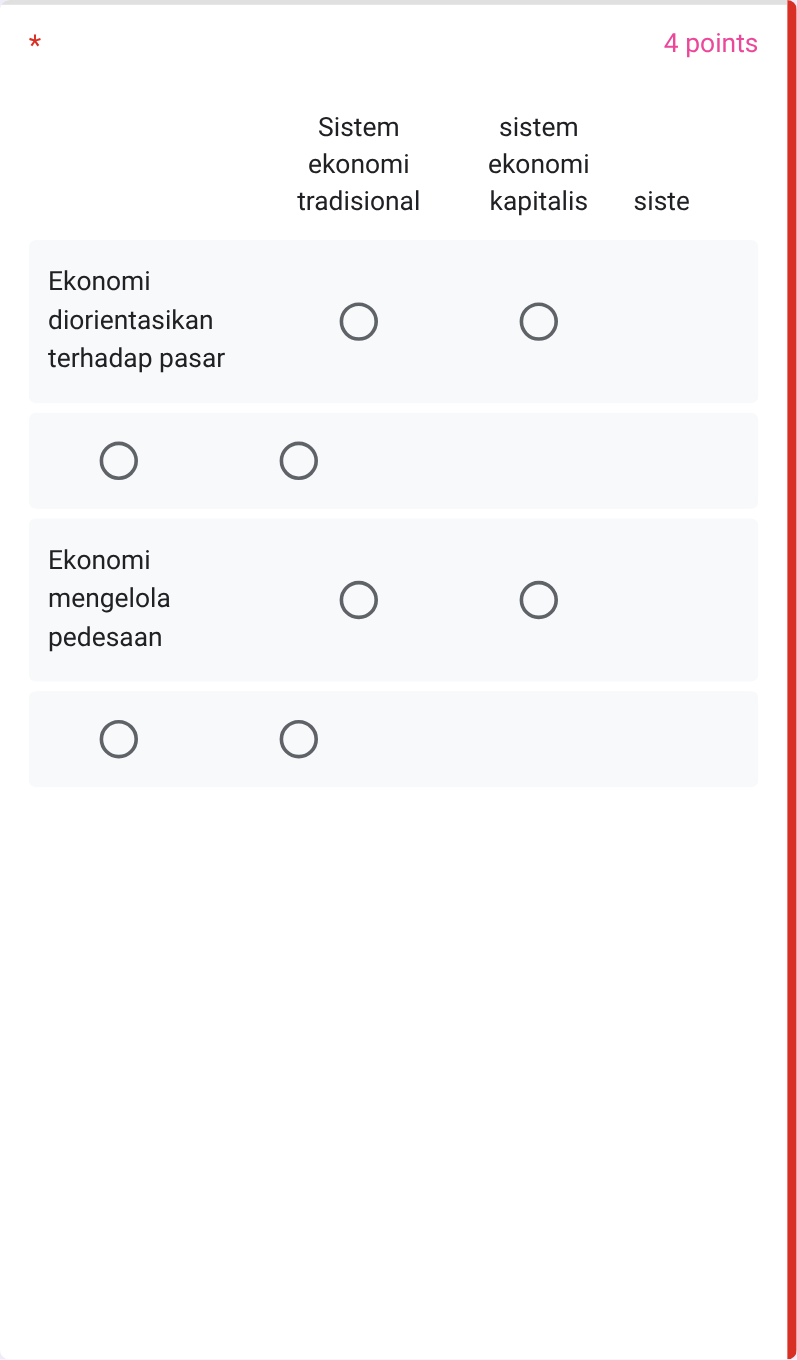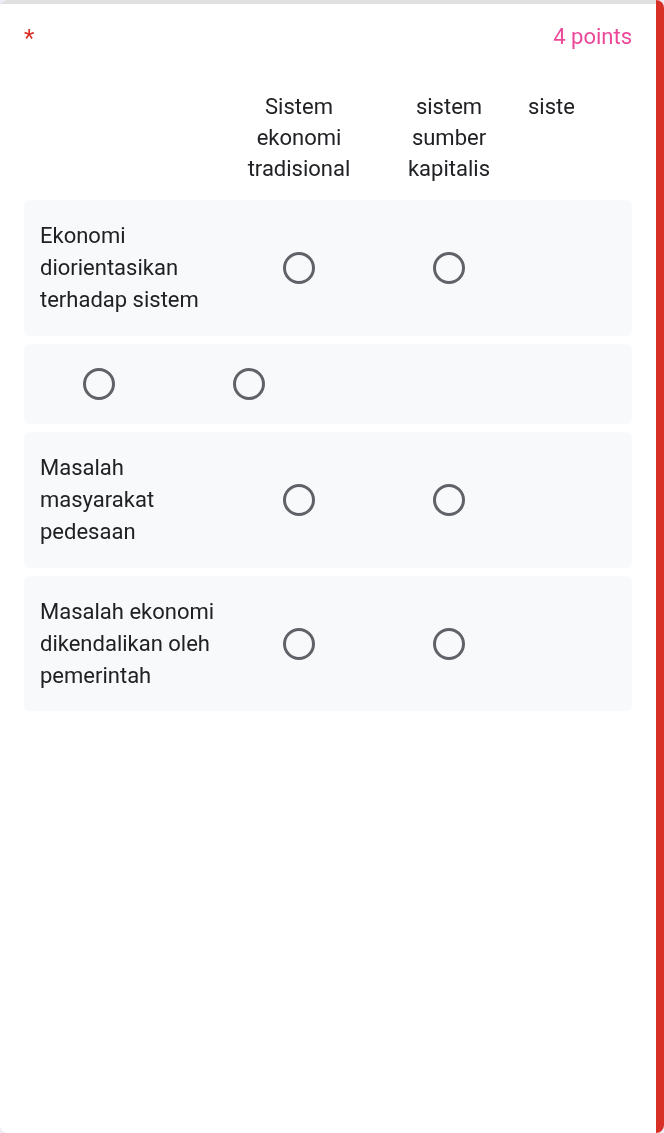--- a/index.html
+++ b/index.html
@@ -43,20 +43,21 @@
       font-size: 22px;
       font-weight: 400;
     }
     .grid-wrapper {
       position: relative;
       overflow: hidden;
     }
     .grid-head {
       display: flex;
       margin-bottom: 16px;
+      align-items: flex-end;
     }
     .row-label-spacer {
       width: 200px;
       flex-shrink: 0;
     }
     .col-header {
       width: 150px;
       flex-shrink: 0;
       text-align: center;
       font-size: 22px;
@@ -114,58 +115,57 @@
 <div class="form-card">
   <div class="header-row">
     <span class="required-star">*</span>
     <span class="points">4 points</span>
   </div>
 
   <div class="grid-wrapper">
     <div class="grid-head">
       <div class="row-label-spacer"></div>
       <div class="col-header">Sistem ekonomi tradisional</div>
-      <div class="col-header">sistem sumber kapitalis</div>
+      <div class="col-header">sistem ekonomi kapitalis</div>
       <div class="col-header partial">sistem ekonomi sosialis</div>
     </div>
 
     <div class="grid-row">
-      <div class="row-label">Ekonomi diorientasikan terhadap sistem</div>
+      <div class="row-label">Ekonomi diorientasikan terhadap pasar</div>
       <div class="radio-cell">
         <div class="radio-circle"></div>
       </div>
       <div class="radio-cell">
         <div class="radio-circle"></div>
       </div>
       <div class="radio-cell partial"></div>
     </div>
 
     <div class="grid-row">
       <div class="radio-cell">
         <div class="radio-circle"></div>
       </div>
       <div class="radio-cell">
         <div class="radio-circle"></div>
       </div>
       <div class="radio-cell partial"></div>
     </div>
 
     <div class="grid-row">
-      <div class="row-label">Masalah masyarakat pedesaan</div>
+      <div class="row-label">Ekonomi mengelola pedesaan</div>
       <div class="radio-cell">
         <div class="radio-circle"></div>
       </div>
       <div class="radio-cell">
         <div class="radio-circle"></div>
       </div>
       <div class="radio-cell partial"></div>
     </div>
 
     <div class="grid-row">
-      <div class="row-label">Masalah ekonomi dikendalikan oleh pemerintah</div>
       <div class="radio-cell">
         <div class="radio-circle"></div>
       </div>
       <div class="radio-cell">
         <div class="radio-circle"></div>
       </div>
       <div class="radio-cell partial"></div>
     </div>
 
   </div>

